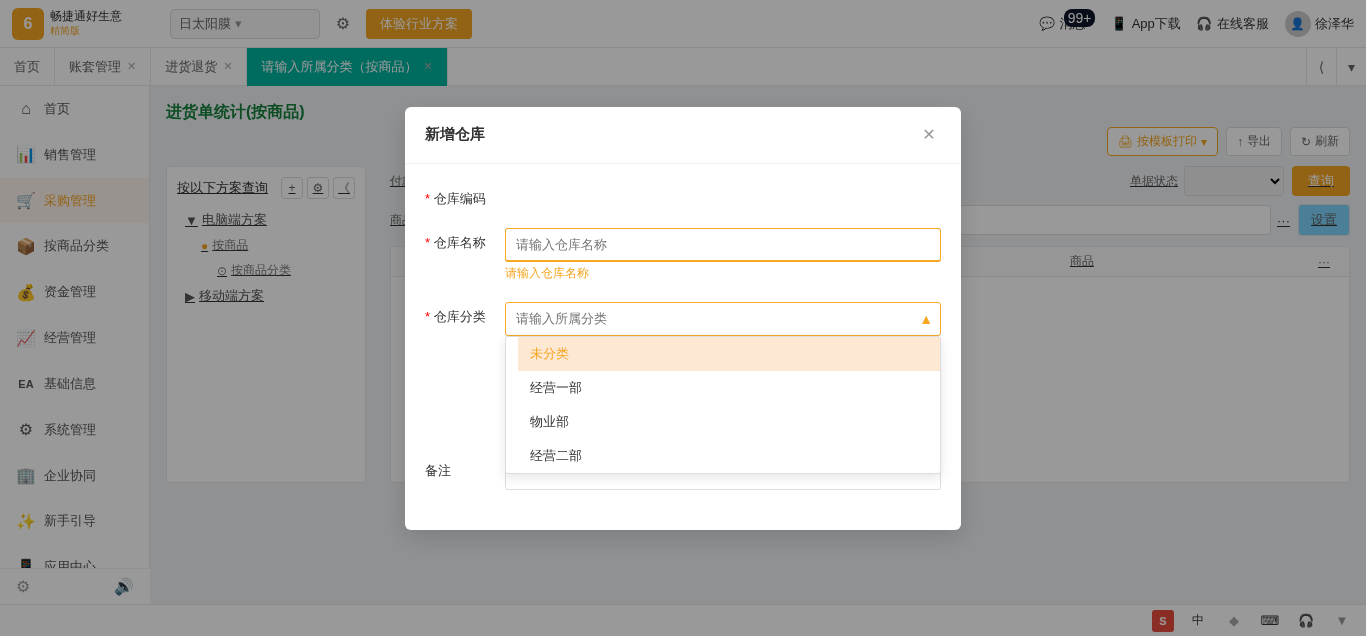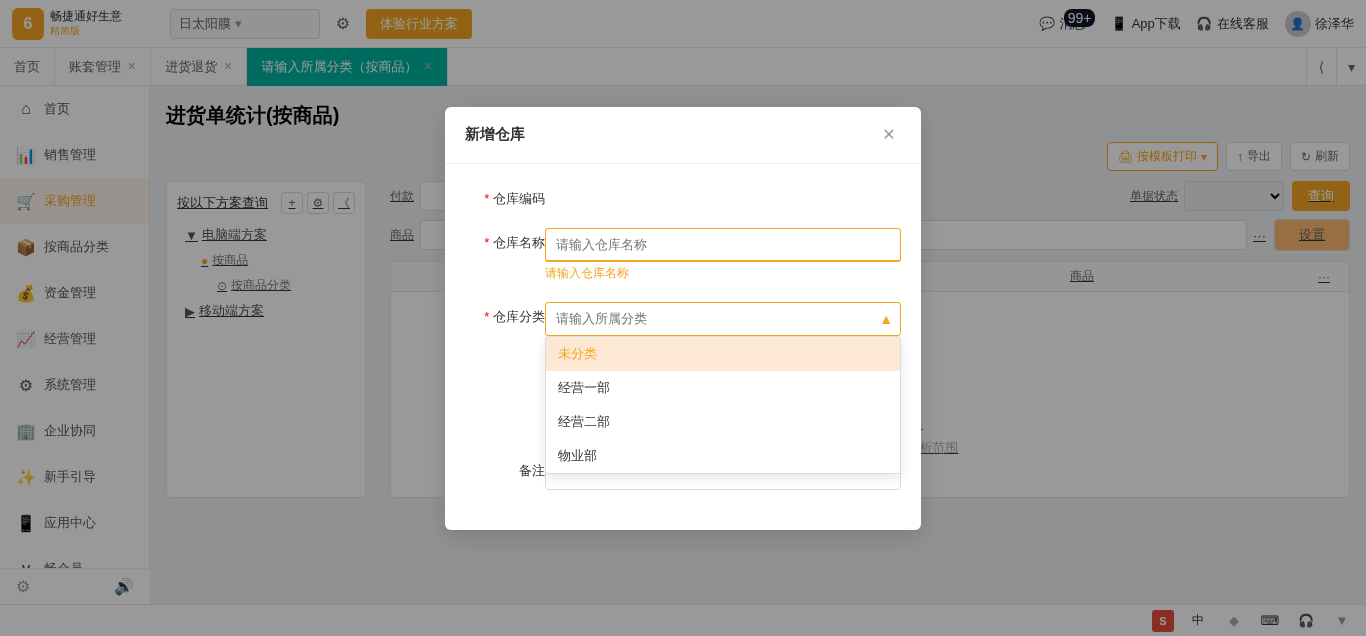--- a/index.html
+++ b/index.html
@@ -78,21 +78,21 @@
     }
     .sidebar-item {
       display: flex; align-items: center; gap: 8px;
       padding: 0 16px; height: 46px; cursor: pointer; color: #555; font-size: 13px;
     }
     .sidebar-item.active { background: #fff5ee; color: #f5a623; font-weight: 500; }
     .sidebar-icon { font-size: 16px; width: 20px; text-align: center; }
 
     
     .content { flex: 1; overflow: auto; padding: 16px; position: relative; }
-    .page-title { font-size: 20px; font-weight: 600; color: #000000; margin-bottom: 13px; }
+    .page-title { font-size: 16px; font-weight: 600; color: #15803d; margin-bottom: 4px; }
 
     
     .action-bar {
       display: flex; align-items: center; justify-content: flex-end;
       gap: 8px; margin-bottom: 10px;
     }
     .btn-print { display: flex; align-items: center; gap: 4px; color: #f5a623; border: 1px solid #f5a623; background: #fff; border-radius: 4px; padding: 5px 10px; cursor: pointer; font-size: 12px; }
     .btn-export { display: flex; align-items: center; gap: 4px; color: #666; border: 1px solid #ddd; background: #fff; border-radius: 4px; padding: 5px 10px; cursor: pointer; font-size: 12px; }
     .btn-refresh { display: flex; align-items: center; gap: 4px; color: #666; border: 1px solid #ddd; background: #fff; border-radius: 4px; padding: 5px 10px; cursor: pointer; font-size: 12px; }
 
@@ -109,21 +109,21 @@
     .filter-tree-item { padding: 4px 0 4px 8px; cursor: pointer; color: #555; font-size: 13px; display: flex; align-items: center; gap: 4px; }
     .filter-tree-item.active { color: #f5a623; }
     .filter-tree-sub { padding-left: 16px; }
     .filter-tree-sub .filter-tree-item { font-size: 12px; color: #777; }
 
     .filter-right { flex: 1; }
     .filter-label { font-size: 12px; color: #666; white-space: nowrap; }
     .filter-input { flex: 1; height: 30px; border: 1px solid #ddd; border-radius: 3px; padding: 0 8px; font-size: 12px; }
     .filter-select { height: 30px; border: 1px solid #ddd; border-radius: 3px; padding: 0 6px; font-size: 12px; min-width: 100px; }
     .btn-query { background: #f5a623; color: #fff; border: none; border-radius: 4px; padding: 6px 16px; cursor: pointer; font-size: 13px; }
-    .btn-setting { background: #fdba74; color: #666; border: 1px solid #ddd; border-radius: 4px; padding: 6px 24px; cursor: pointer; font-size: 13px; }
+    .btn-setting { background: #7dd3fc; color: #666; border: 1px solid #ddd; border-radius: 4px; padding: 6px 12px; cursor: pointer; font-size: 13px; }
 
     
     .table-area { margin-top: 10px; background: #fff; border: 1px solid #e8e8e8; border-radius: 4px; }
     .table-header { display: flex; align-items: center; padding: 6px 10px; border-bottom: 1px solid #e8e8e8; background: #fafafa; }
     .table-col { flex: 1; font-size: 12px; color: #666; text-align: center; }
     .table-col.more { width: 30px; flex: none; }
 
     
     .empty-state { display: flex; flex-direction: column; align-items: center; justify-content: center; padding: 40px; color: #aaa; }
     .empty-icon { font-size: 48px; margin-bottom: 12px; opacity: 0.3; }
@@ -131,47 +131,47 @@
 
     
     .overlay {
       position: fixed; top: 0; left: 0; width: 100%; height: 100%;
       background: rgba(0,0,0,0.4); z-index: 100;
       display: flex; align-items: center; justify-content: center;
     }
 
     
     .modal {
-      background: #fff; border-radius: 6px; width: 476px;
+      background: #fff; border-radius: 6px; width: 556px;
       box-shadow: 0 8px 24px rgba(0,0,0,0.15); position: relative;
     }
     .modal-header {
       display: flex; align-items: center; justify-content: space-between;
       padding: 16px 20px; border-bottom: 1px solid #f0f0f0;
     }
     .modal-title { font-size: 15px; font-weight: 600; color: #333; }
     .modal-close { cursor: pointer; color: #999; font-size: 16px; width: 24px; height: 24px; display: flex; align-items: center; justify-content: center; }
     .modal-body { padding: 20px; }
     .form-row { display: flex; align-items: flex-start; margin-bottom: 20px; position: relative; }
-    .form-label { width: 80px; min-width: 80px; font-size: 13px; color: #333; padding-top: 6px; text-align: right; }
+    .form-label { width: 80px; min-width: 80px; font-size: 13px; color: #333; padding-top: 6px; }
     .form-control { flex: 1; }
     .form-input { width: 100%; height: 34px; border: 1px solid #ddd; border-radius: 3px; padding: 0 10px; font-size: 13px; outline: none; }
     .form-input.error { border-color: #f5a623; border-bottom: 2px solid #f5a623; }
     .error-msg { color: #f5a623; font-size: 12px; margin-top: 3px; }
     .form-input-with-icon { position: relative; }
     .form-input-with-icon input { padding-right: 32px; }
     .form-input-icon { position: absolute; right: 8px; top: 50%; transform: translateY(-50%); color: #f5a623; cursor: pointer; font-size: 14px; }
 
     
     .dropdown-list {
       position: absolute; top: 34px; left: 0; right: 0;
       background: #fff; border: 1px solid #ddd; border-radius: 3px;
       box-shadow: 0 4px 12px rgba(0,0,0,0.1); z-index: 200;
     }
-    .dropdown-item { padding: 8px 12px; font-size: 13px; cursor: pointer; color: #333; }
+    .dropdown-item { padding: 8px 12px; font-size: 13px; cursor: pointer; color: #333; margin-left: 12px; }
     .dropdown-item.selected { background: #fde8d3; color: #f5a623; }
 
     
     .modal-footer { padding: 12px 20px 16px; display: flex; justify-content: flex-end; }
     .btn-save { background: #f5a623; color: #fff; border: none; border-radius: 4px; padding: 8px 24px; cursor: pointer; font-size: 13px; }
 
     
     .bg-content { filter: blur(0px); }
 
     
@@ -267,20 +267,24 @@
       <span class="sidebar-icon">📦</span>
       <span>按商品分类</span>
     </div>
     <div class="sidebar-item">
       <span class="sidebar-icon">💰</span>
       <span>资金管理</span>
     </div>
     <div class="sidebar-item">
       <span class="sidebar-icon">📈</span>
       <span>经营管理</span>
+    </div>
+    <div class="sidebar-item">
+      <span class="sidebar-icon" style="font-style:normal;font-size:11px;font-weight:bold;">EA</span>
+      <span>基础信息</span>
     </div>
     <div class="sidebar-item">
       <span class="sidebar-icon">⚙</span>
       <span>系统管理</span>
     </div>
     <div class="sidebar-item">
       <span class="sidebar-icon">🏢</span>
       <span>企业协同</span>
     </div>
     <div class="sidebar-item">
@@ -450,24 +454,24 @@
           </div>
 
           <div class="dropdown-list">
             <div class="dropdown-item selected">
               <span>未分类</span>
             </div>
             <div class="dropdown-item">
               <span>经营一部</span>
             </div>
             <div class="dropdown-item">
+              <span>物业部</span>
+            </div>
+            <div class="dropdown-item">
               <span>经营二部</span>
-            </div>
-            <div class="dropdown-item">
-              <span>物业部</span>
             </div>
           </div>
         </div>
       </div>
 
       <div class="form-row" style="margin-top: 120px;">
         <div class="form-label">备注</div>
         <div class="form-control">
           <input class="form-input" style="">
         </div>

